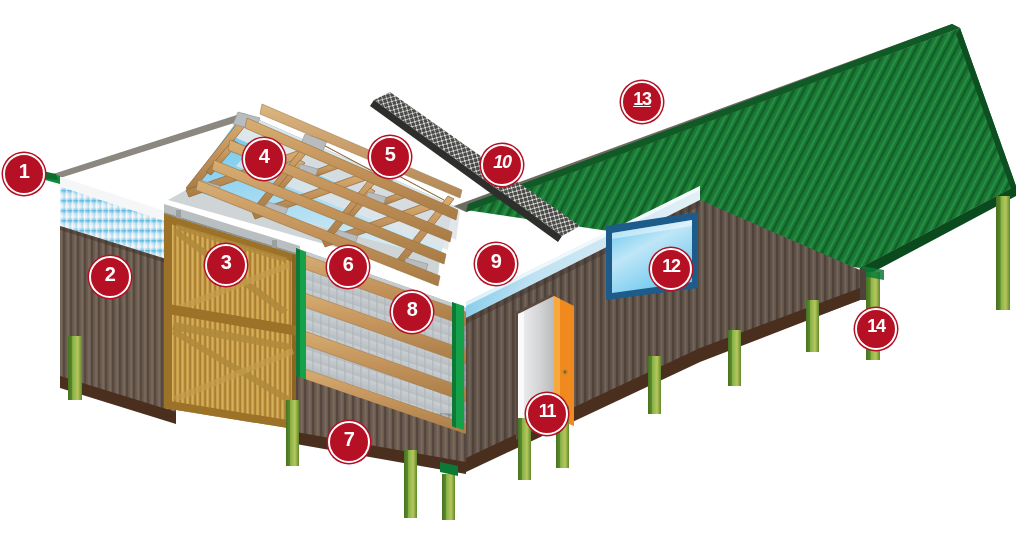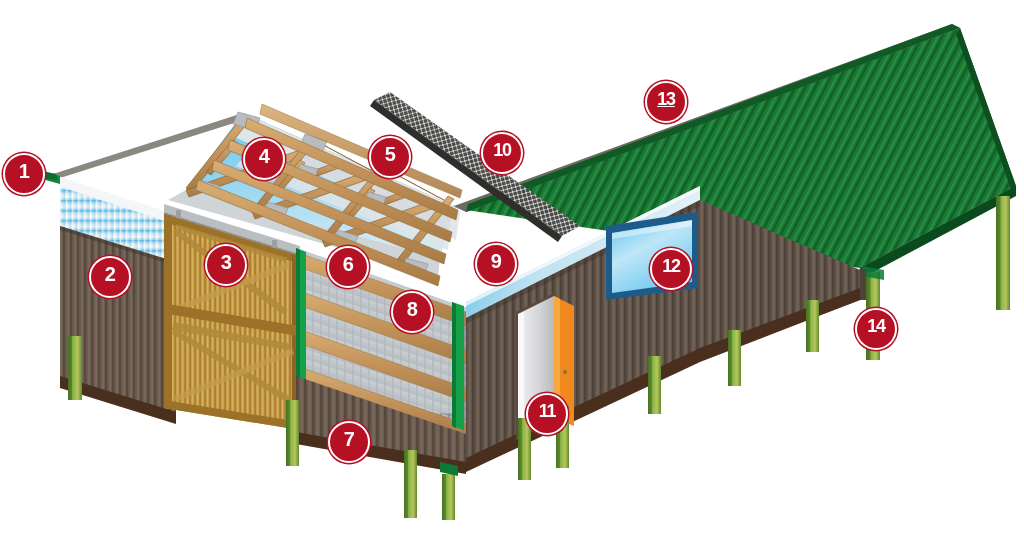--- a/index.html
+++ b/index.html
@@ -399,19 +399,19 @@
 
   <div class="callout" style="left:22px;  top:172px;">1</div>
   <div class="callout" style="left:108px; top:275px;">2</div>
   <div class="callout" style="left:224px; top:263px;">3</div>
   <div class="callout" style="left:262px; top:157px;">4</div>
   <div class="callout" style="left:388px; top:155px;">5</div>
   <div class="callout" style="left:346px; top:265px;">6</div>
   <div class="callout" style="left:347px; top:440px;">7</div>
   <div class="callout" style="left:410px; top:310px;">8</div>
   <div class="callout" style="left:494px; top:262px;">9</div>
-  <div class="callout two-digit" style="left:500px; top:151px;">10</div>
+  <div class="callout two-digit" style="left:500px; top:163px;font-style:italic;">10</div>
   <div class="callout two-digit" style="left:545px; top:355px;margin-top:38px;">11</div>
   <div class="callout two-digit" style="left:669px; top:267px;">12</div>
-  <div class="callout two-digit" style="left:664px; top:100px;text-decoration:underline;">13</div>
+  <div class="callout two-digit" style="left:640px; top:100px;text-decoration:underline;">13</div>
   <div class="callout two-digit" style="left:874px; top:327px;">14</div>
 
 </div>
 
 </body></html>

